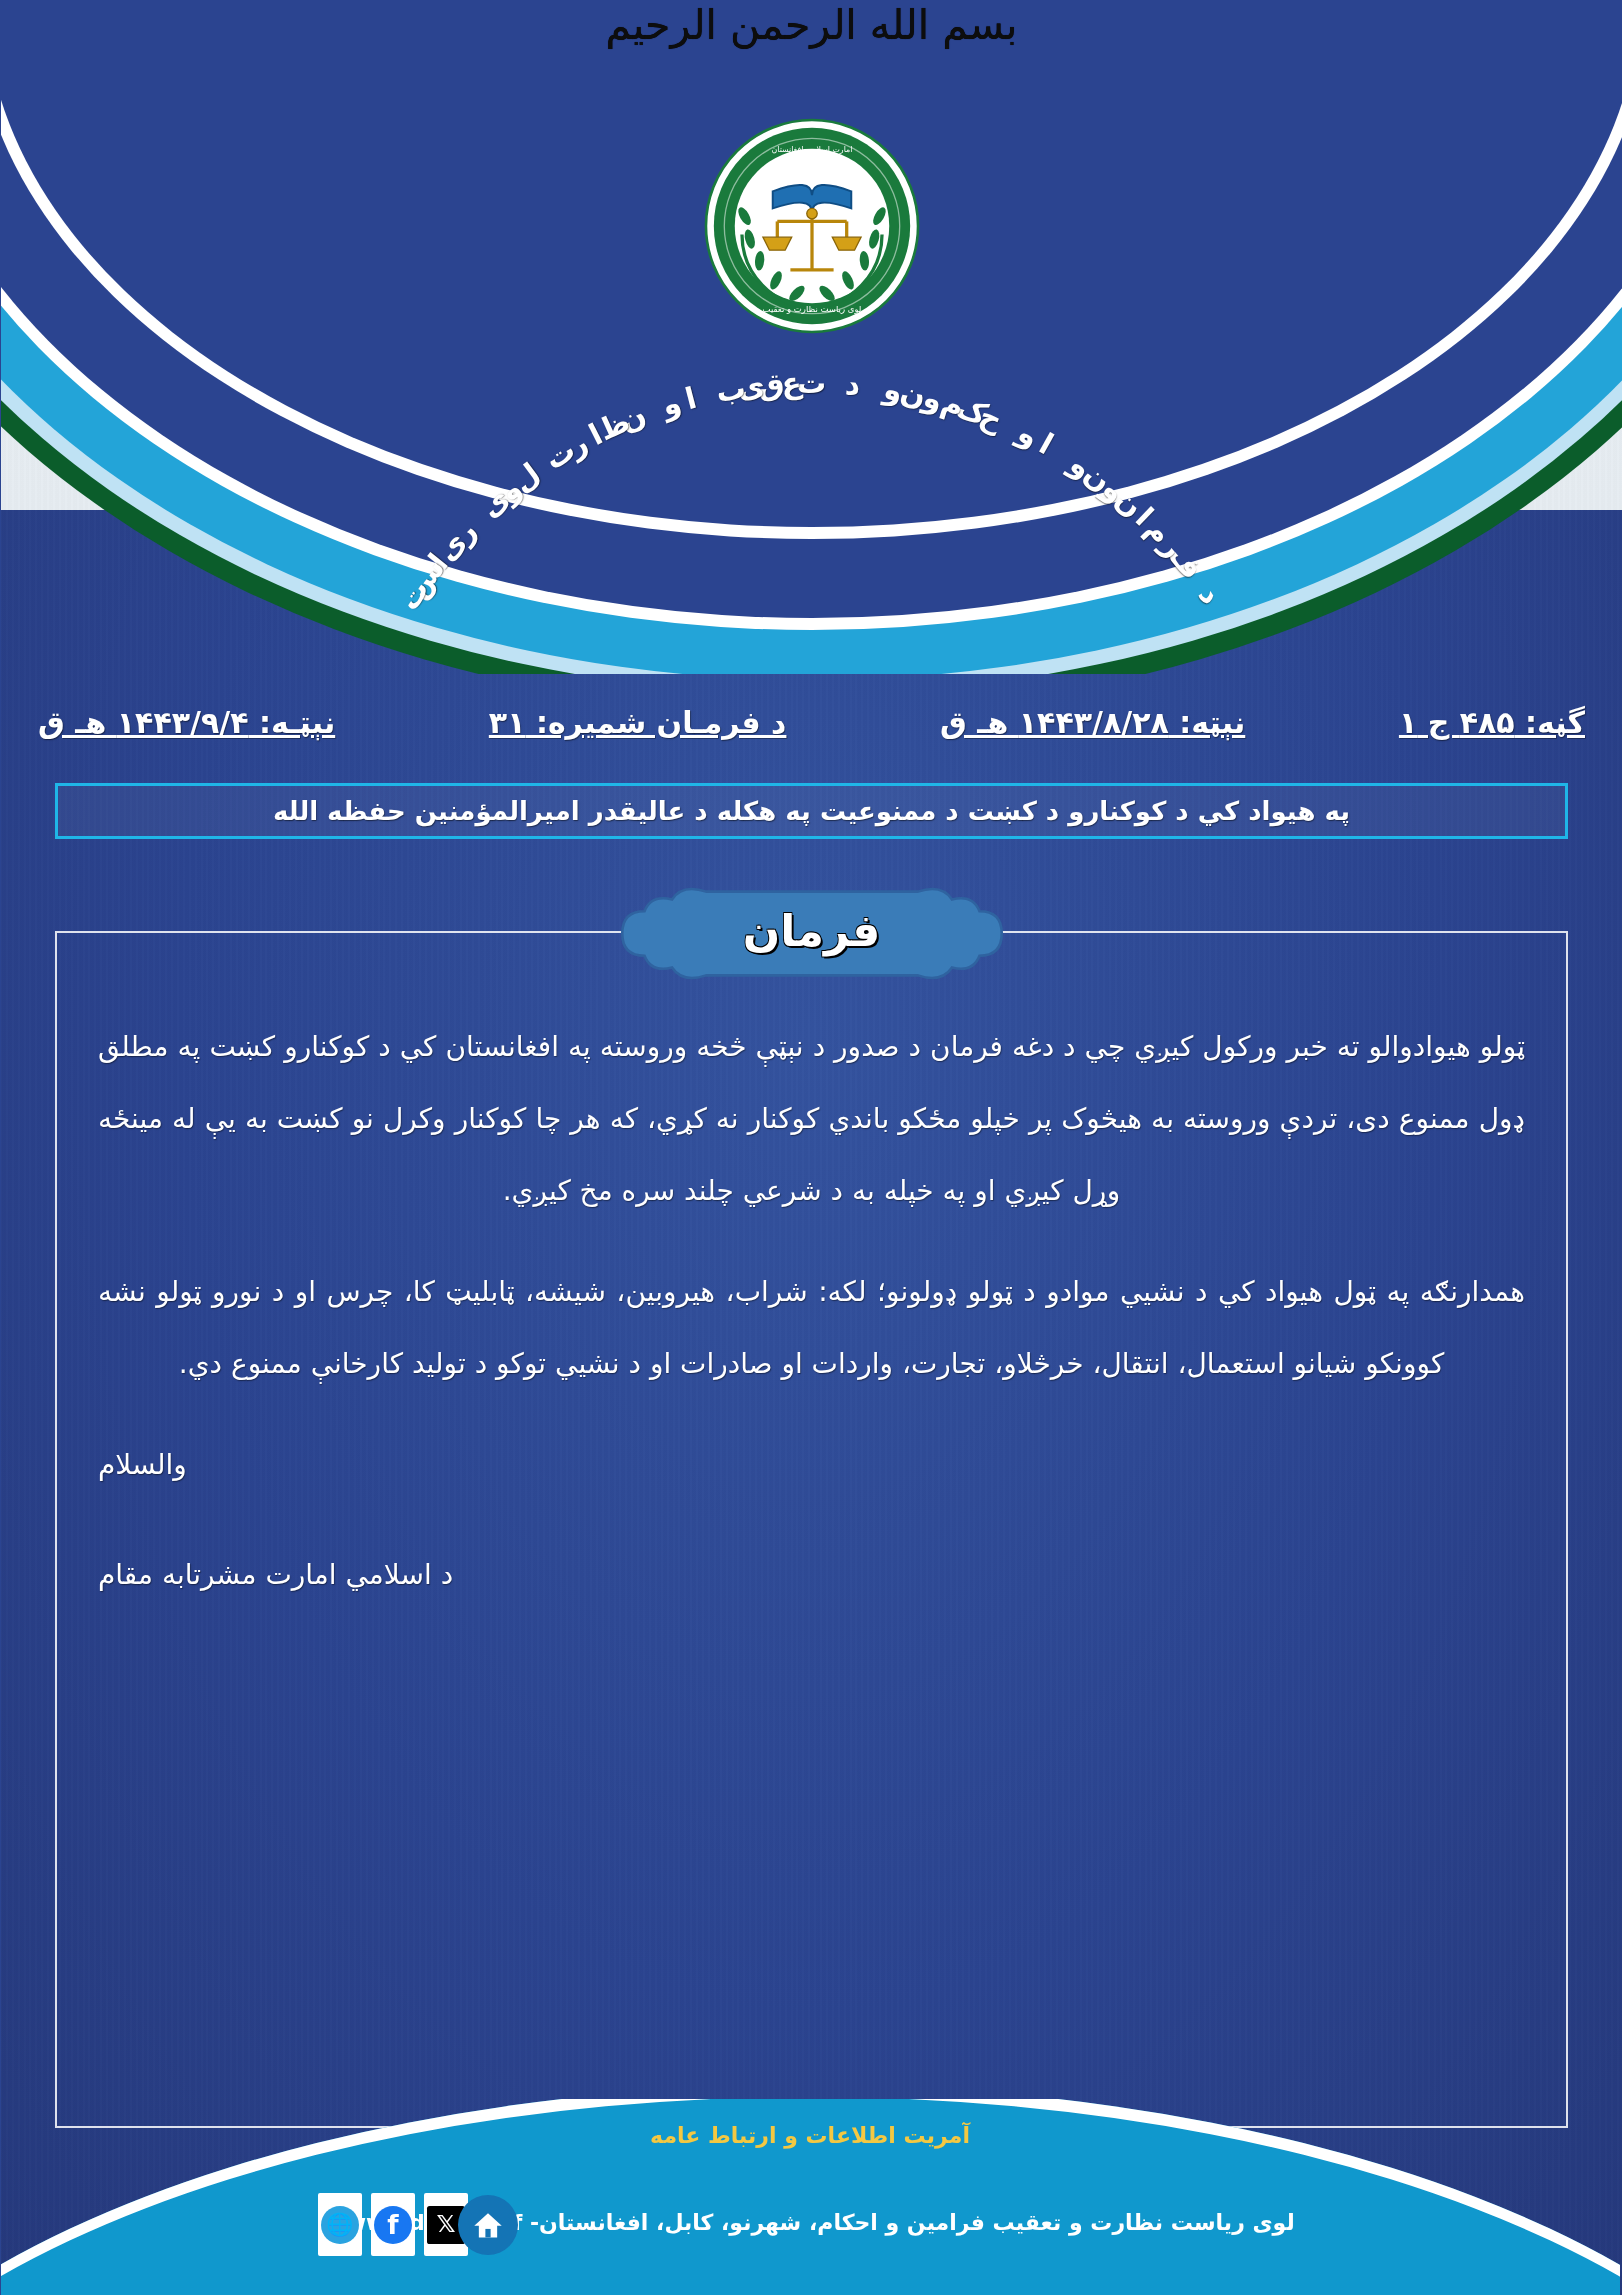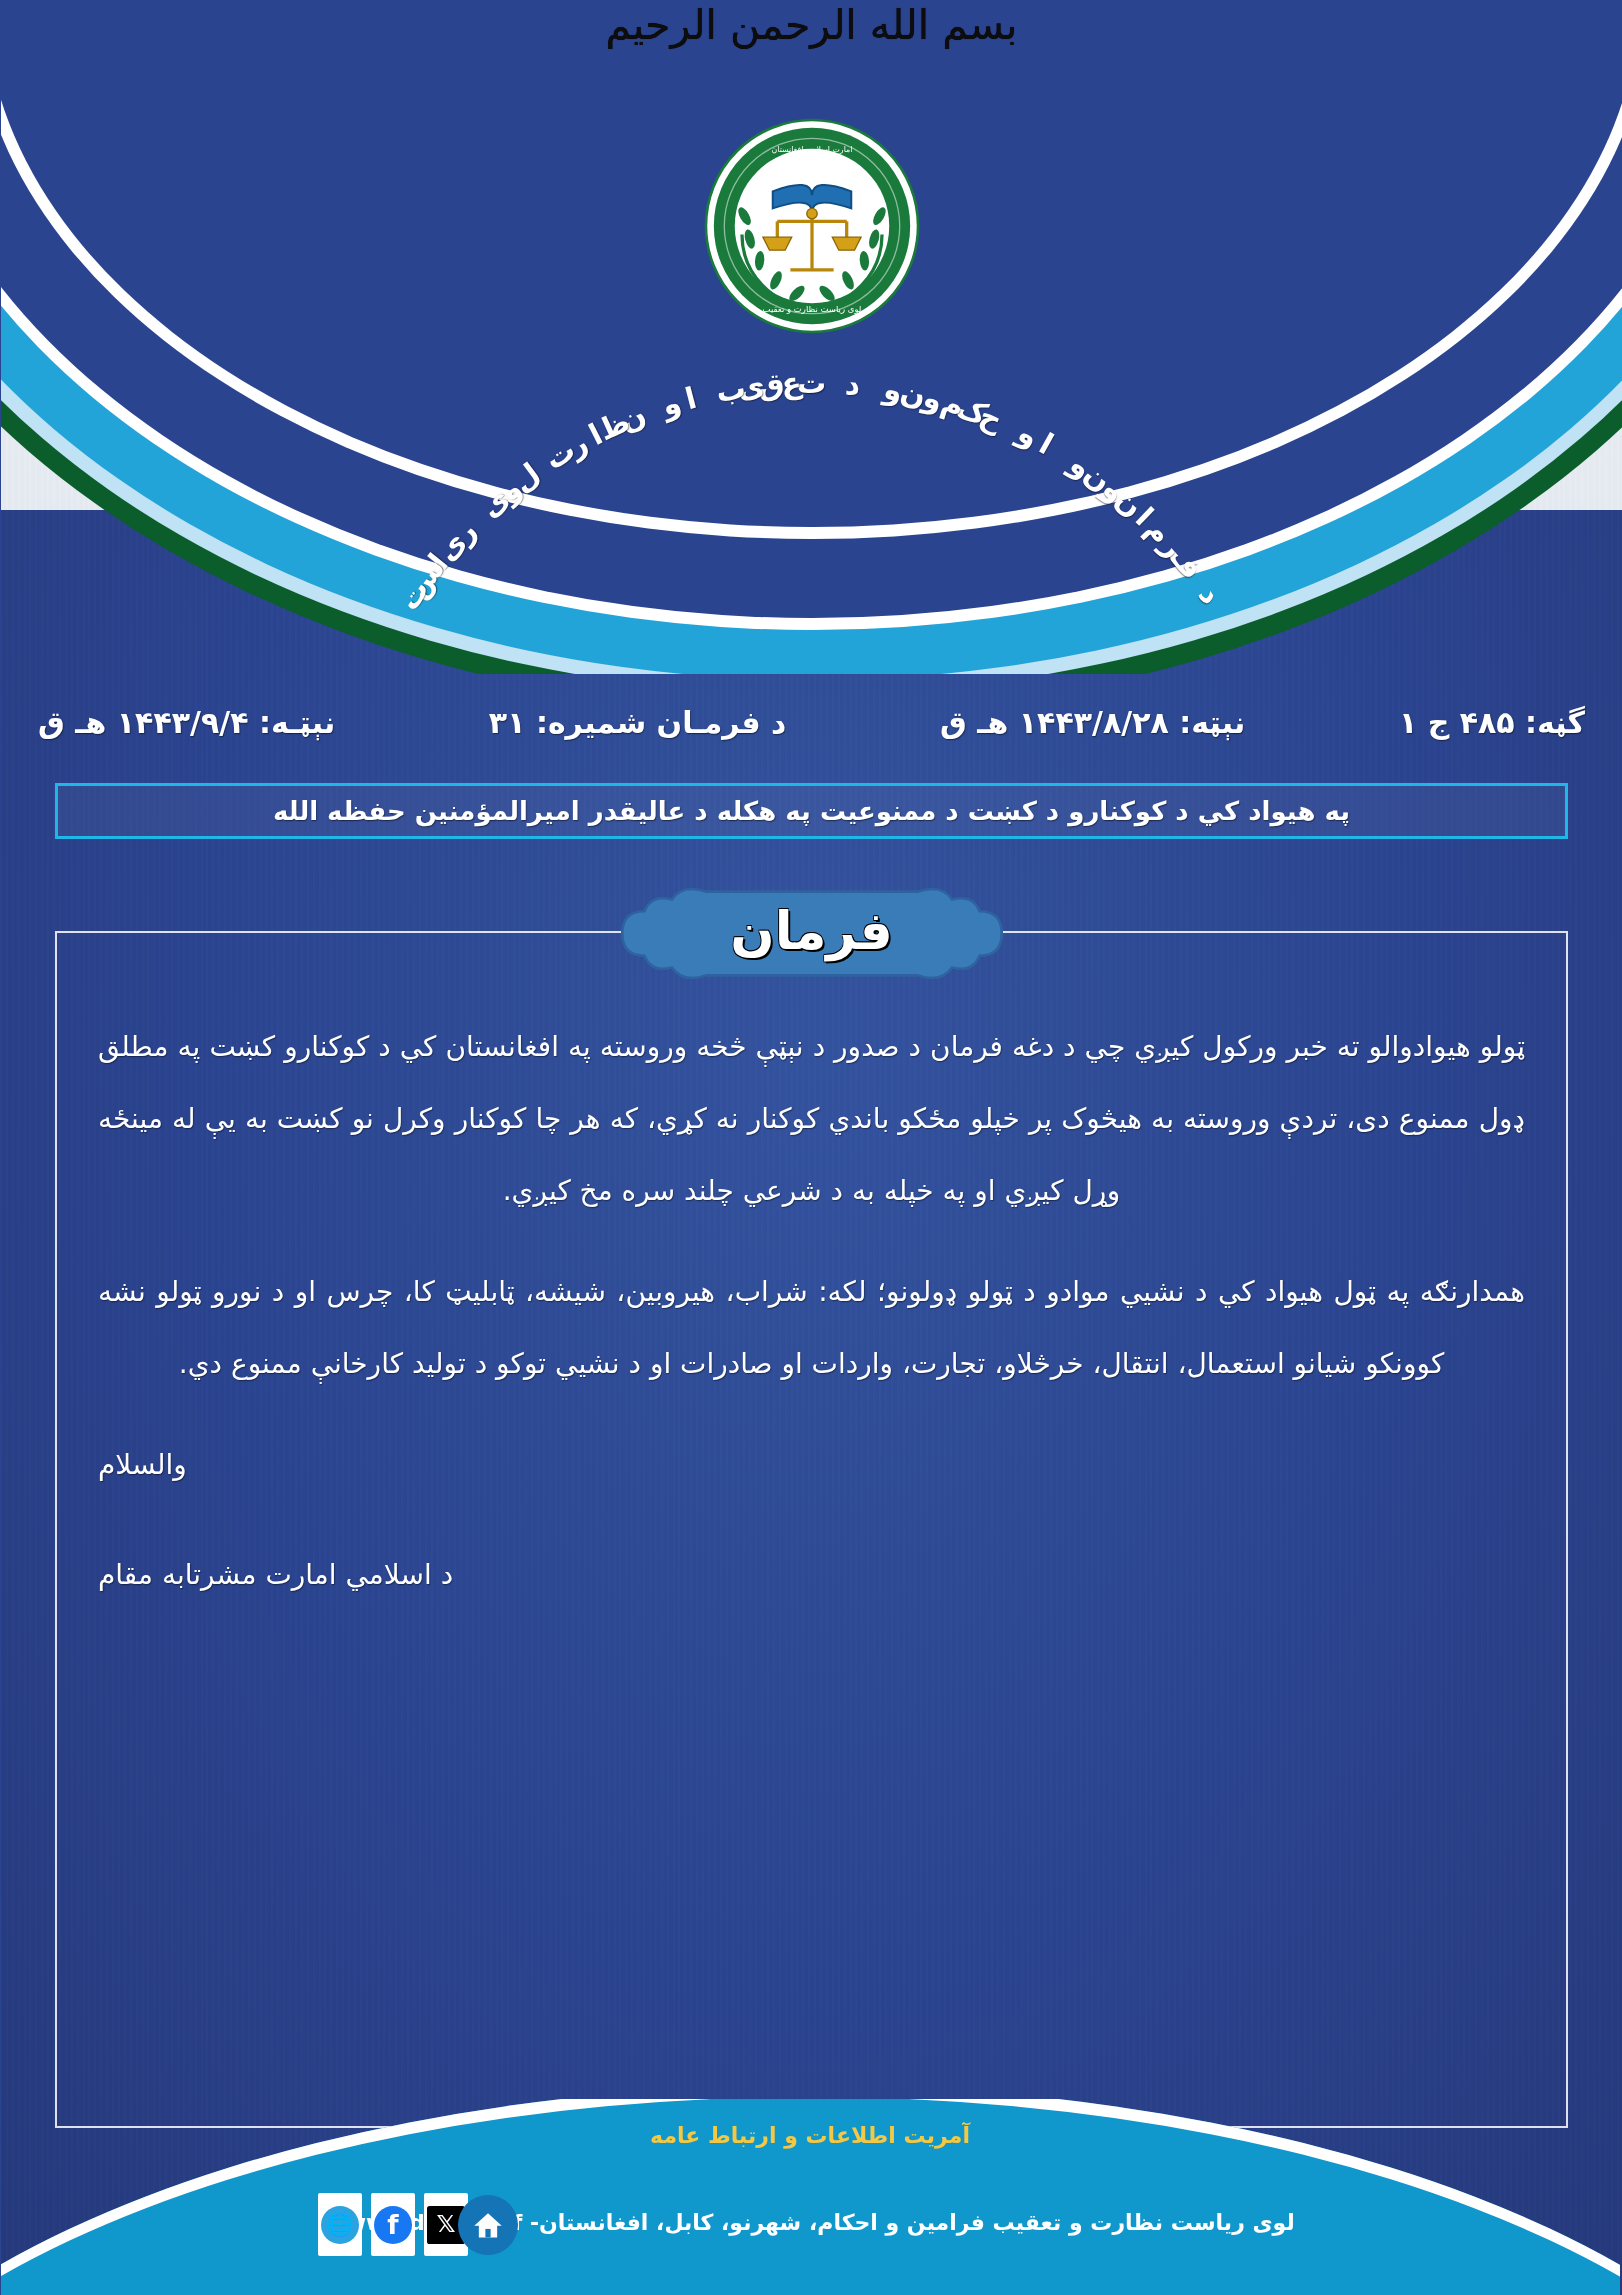--- a/index.html
+++ b/index.html
@@ -125,21 +125,21 @@
 
   
   .meta{
     position:absolute;top:705px;left:0;width:1623px;
     display:flex;justify-content:space-between;align-items:center;
     padding:0 38px;box-sizing:border-box;
     color:#ffffff;font-size:30px;font-weight:bold;
     text-shadow:0.7px 0.7px 1.3px rgba(0,0,0,.5);
     direction:rtl;z-index:10;
   }
-  .meta > div{white-space:nowrap;}
+  .meta > div{white-space:nowrap;text-decoration:underline;}
 
   
   .subject{
     position:absolute;top:783px;left:55px;width:1513px;height:56px;
     box-sizing:border-box;
     border:3.3px solid #1fb6e8;
     background:rgba(255,255,255,0.045);
     display:flex;align-items:center;justify-content:center;
     color:#fff;font-size:26px;font-weight:bold;
     text-shadow:0.7px 0.7px 1.3px rgba(0,0,0,.5);
@@ -157,21 +157,21 @@
   .cartouche-wrap{
     position:absolute;top:885px;left:50%;transform:translateX(-50%);
     width:458px;height:97px;z-index:12;
   }
   .cartouche{
     position:absolute;inset:0;
     display:flex;align-items:center;justify-content:center;
   }
   .cart-title{
     position:relative;z-index:3;
-    color:#ffffff;font-size:52px;font-weight:bold;
+    color:#ffffff;font-size:44px;font-weight:bold;
     text-shadow:2px 2px 0 #000, -0.7px -0.7px 0 #000, 0.7px -0.7px 0 #000, -0.7px 0.7px 0 #000;
     line-height:1;padding-bottom:5.2px;
   }
 
   
   .body{
     position:absolute;top:1011px;left:98px;width:1427px;
     direction:rtl;text-align:justify;
     color:#ffffff;font-size:28px;font-weight:normal;
     line-height:72px;

